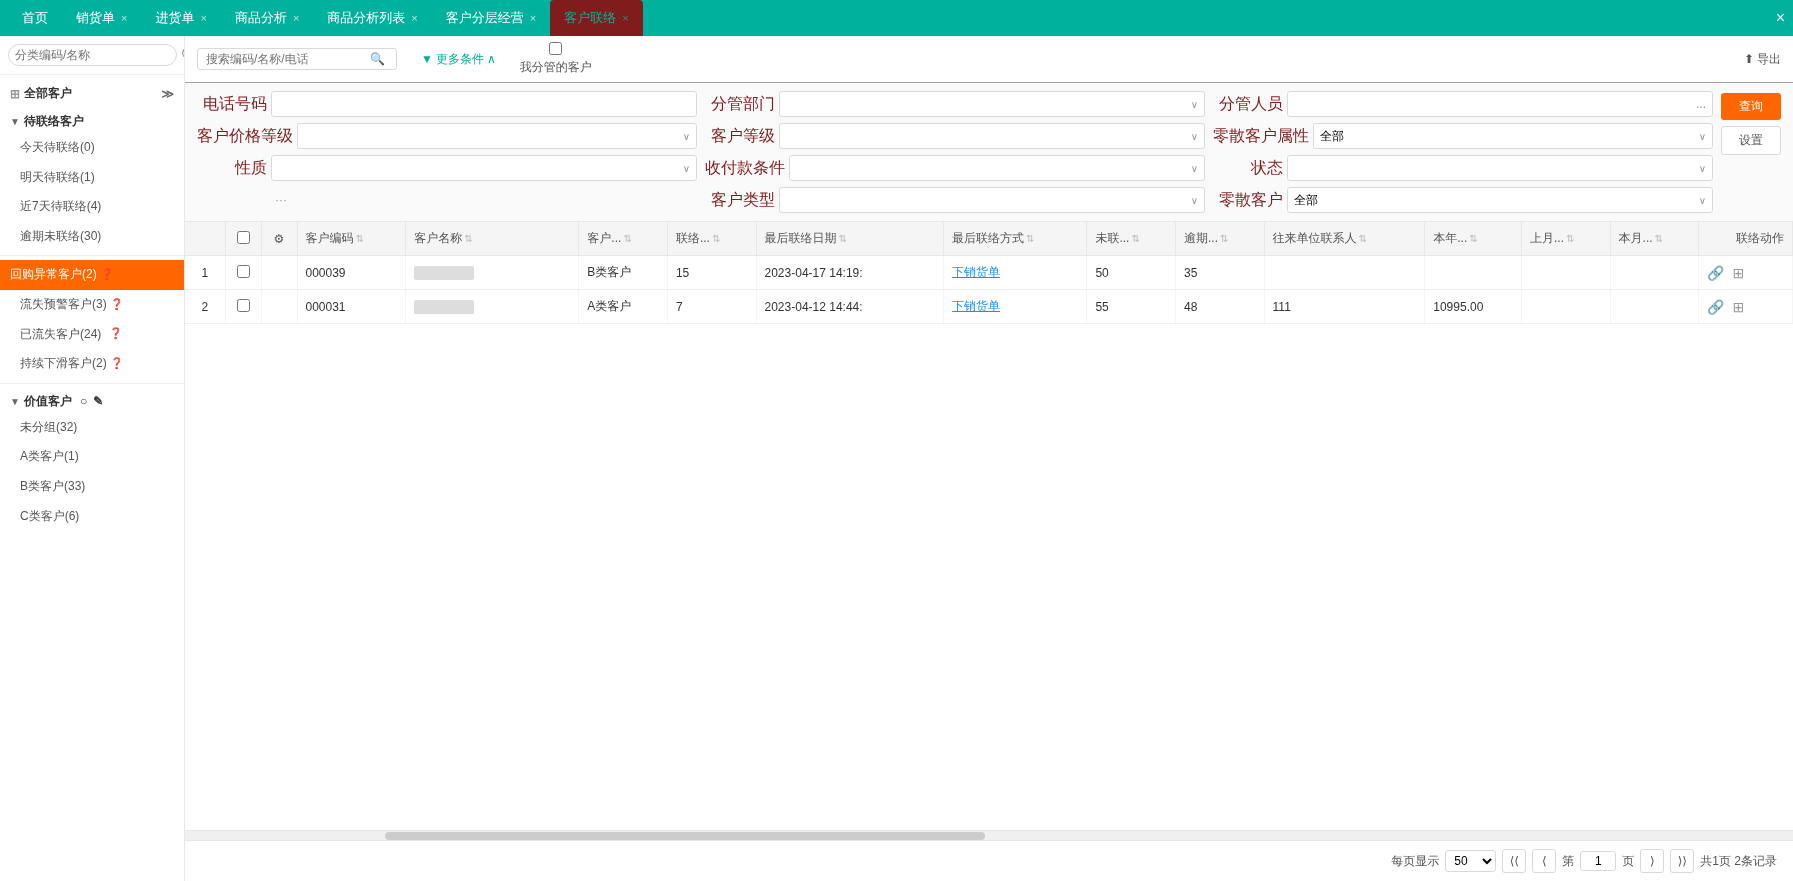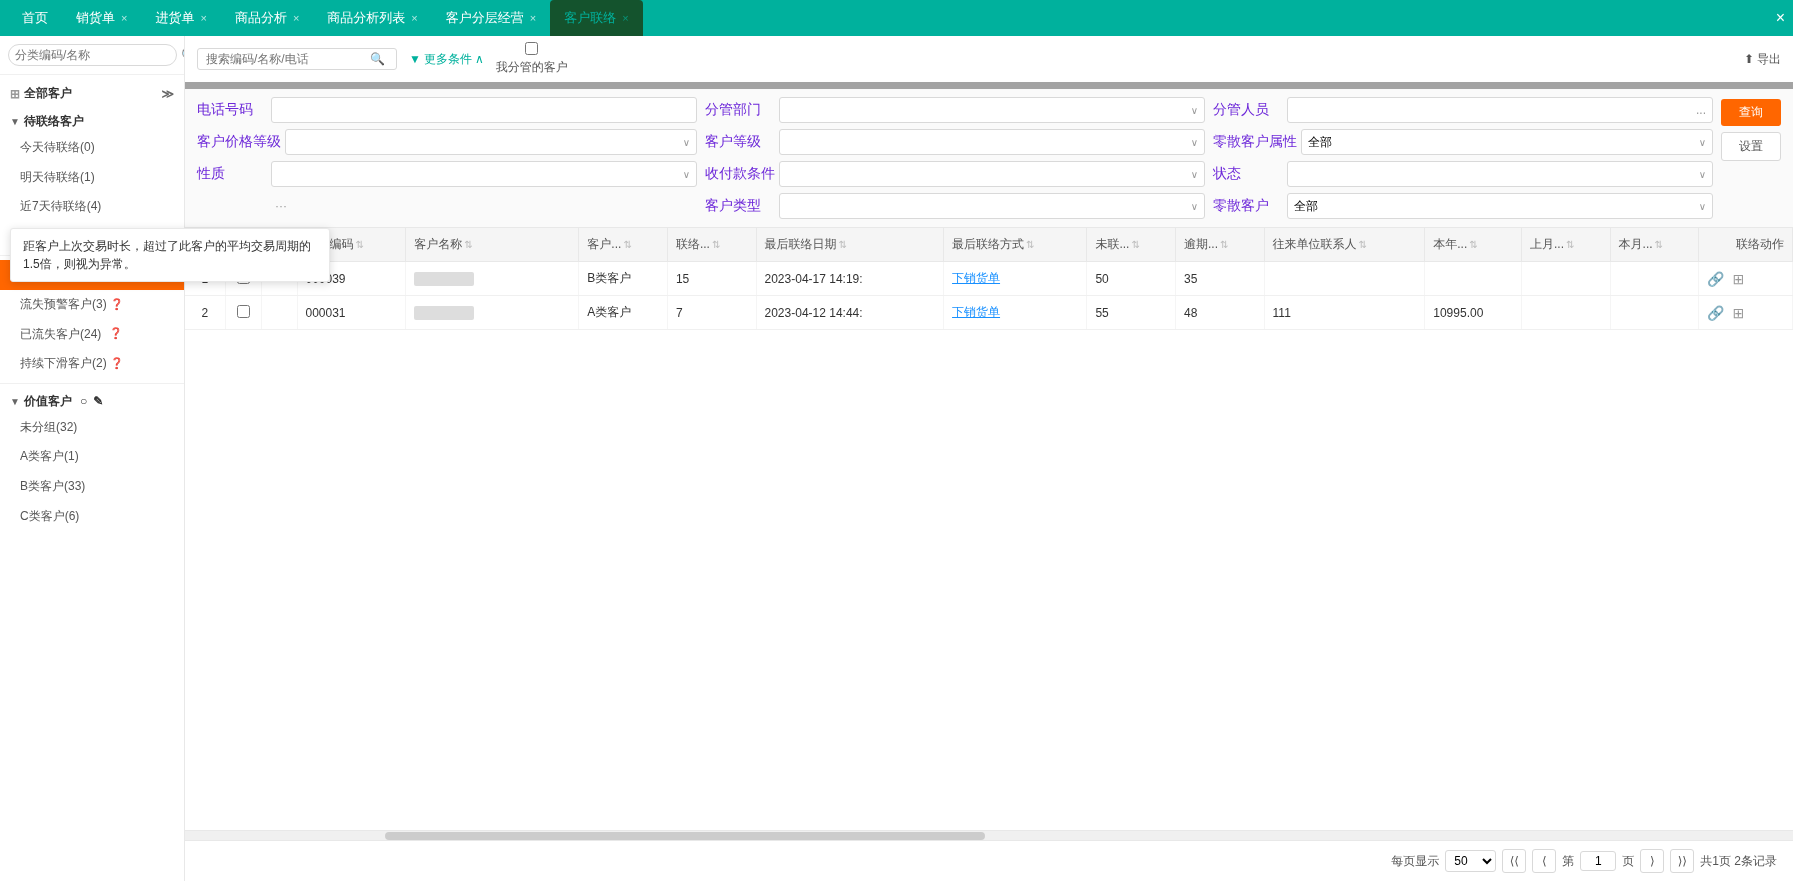--- a/index.html
+++ b/index.html
@@ -12,21 +12,21 @@
       padding: 0 8px; color: #fff;
       position: relative;
     }
     .top-nav .nav-item {
       padding: 0 14px; height: 36px; line-height: 36px;
       cursor: pointer; font-size: 13px; color: #fff;
       display: flex; align-items: center; gap: 4px;
       white-space: nowrap;
     }
     .top-nav .nav-item.active {
-      background: #14532d; color: #00b19d; border-radius: 4px 4px 0 0;
+      background: #7f1d1d; color: #00b19d; border-radius: 4px 4px 0 0;
     }
     .top-nav .nav-item .close-x {
       font-size: 11px; opacity: 0.7; margin-left: 2px;
     }
     .top-nav .right-close {
       margin-left: auto; font-size: 16px; cursor: pointer; color: #fff;
     }
 
     
     .main-layout {
@@ -84,22 +84,22 @@
     }
 
     
     .content-area {
       flex: 1; display: flex; flex-direction: column; overflow: hidden;
       background: #fff;
     }
 
     
     .filter-bar {
-      background: #fff; border-bottom: 7px solid #a3a3a3;
-      padding: 6px 12px; display: flex; align-items: center; gap: 12px;
+      background: #fff; border-bottom: 1px solid #a3a3a3;
+      padding: 6px 12px; display: flex; align-items: center; gap: 24px;
     }
     .filter-bar .search-box {
       display: flex; align-items: center;
       border: 1px solid #d9d9d9; border-radius: 3px;
       padding: 3px 8px; min-width: 200px; gap: 4px;
     }
     .filter-bar .search-box input {
       border: none; outline: none; font-size: 12px; width: 160px;
       color: #999;
     }
@@ -123,21 +123,21 @@
       padding: 8px 12px;
     }
     .filter-row {
       display: flex; align-items: center; gap: 8px; margin-bottom: 6px;
     }
     .filter-row:last-child { margin-bottom: 0; }
     .filter-item {
       display: flex; align-items: center; gap: 4px; flex: 1;
     }
     .filter-item label {
-      white-space: nowrap; color: #6d28d9; font-size: 14px; min-width: 70px; text-align: left;
+      white-space: nowrap; color: #7f1d1d; font-size: 16px; min-width: 70px; text-align: right;
     }
     .filter-select {
       flex: 1; border: 1px solid #d9d9d9; border-radius: 3px;
       padding: 3px 6px; font-size: 12px; background: #fff;
       display: flex; align-items: center; justify-content: space-between;
       cursor: pointer; min-height: 26px;
     }
     .filter-select .arrow { color: #999; font-size: 10px; }
     .filter-input-wide {
       flex: 2; border: 1px solid #d9d9d9; border-radius: 3px;
@@ -329,23 +329,20 @@
       </div>
       <div class="sidebar-item">
         <span>B类客户(33)</span>
       </div>
       <div class="sidebar-item">
         <span>C类客户(6)</span>
       </div>
     </div>
   </div>
 
-  <div class="tooltip-box">
-    <span>距客户上次交易时长，超过了此客户的平均交易周期的1.5倍，则视为异常。</span>
-  </div>
 
   <div class="content-area">
 
     <div class="filter-bar">
       <div class="search-box">
         <input type="text" placeholder="搜索编码/名称/电话" style="">
         <span class="search-icon">🔍</span>
       </div>
       <div class="more-conditions">
         <span>▼</span>

